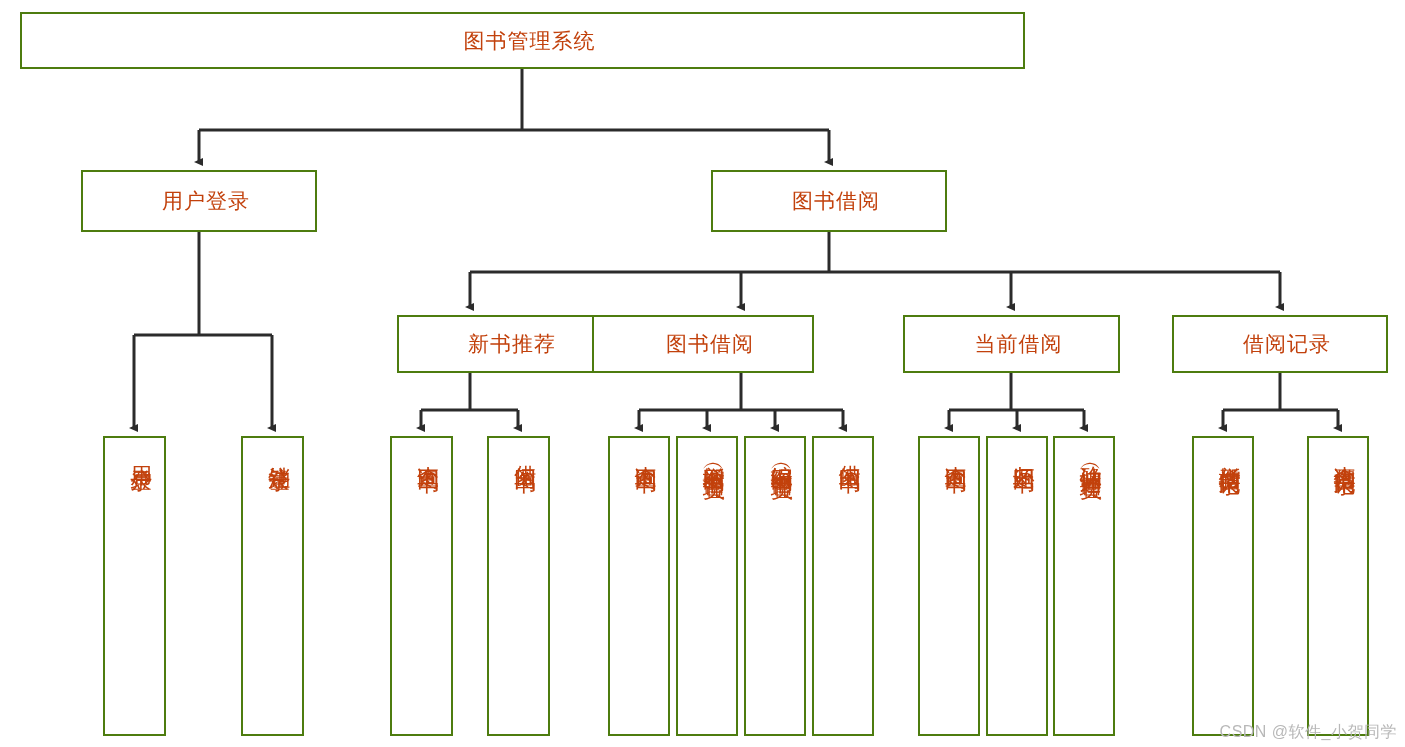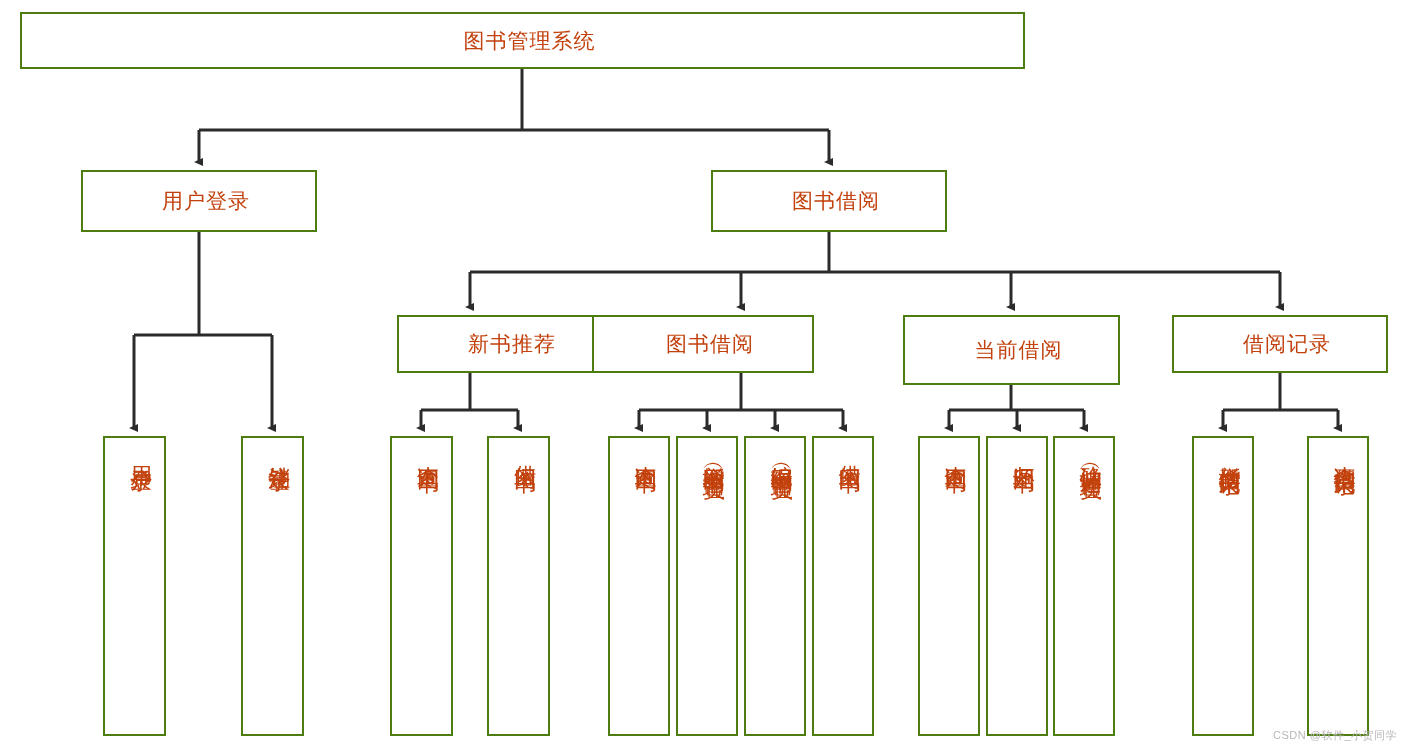--- a/index.html
+++ b/index.html
@@ -50,21 +50,21 @@
     text-orientation: upright;
     font-size: 22px;
     line-height: 1.06;
     letter-spacing: 2px;
     white-space: nowrap;
   }
   .watermark {
     position: absolute;
     right: 8px;
     bottom: 4px;
-    font-size: 11px;
+    font-size: 16px;
     color: #b8b8b8;
     white-space: nowrap;
     letter-spacing: 0.5px;
   }
 </style>
 </head>
 <body>
 
 <div id="canvas">
 
@@ -128,21 +128,21 @@
   <div class="node h" style="left:711px; top:170px; width:236px; height:62px;">
     <span>图书借阅</span>
   </div>
 
   <div class="node h" style="left:362px; top:315px; width:216px; height:58px;margin-left:35px;">
     <span>新书推荐</span>
   </div>
   <div class="node h" style="left:592px; top:315px; width:222px; height:58px;">
     <span>图书借阅</span>
   </div>
-  <div class="node h" style="left:903px; top:315px; width:217px; height:70px;">
+  <div class="node h" style="left:903px; top:315px; width:217px; height:58px;">
     <span>当前借阅</span>
   </div>
   <div class="node h" style="left:1172px; top:315px; width:216px; height:58px;text-align:right;">
     <span>借阅记录</span>
   </div>
 
   <div class="node v" style="left:103px; top:436px; width:63px; height:300px;">
     <span class="vlabel">用户登录</span>
   </div>
   <div class="node v" style="left:241px; top:436px; width:63px; height:300px;">

